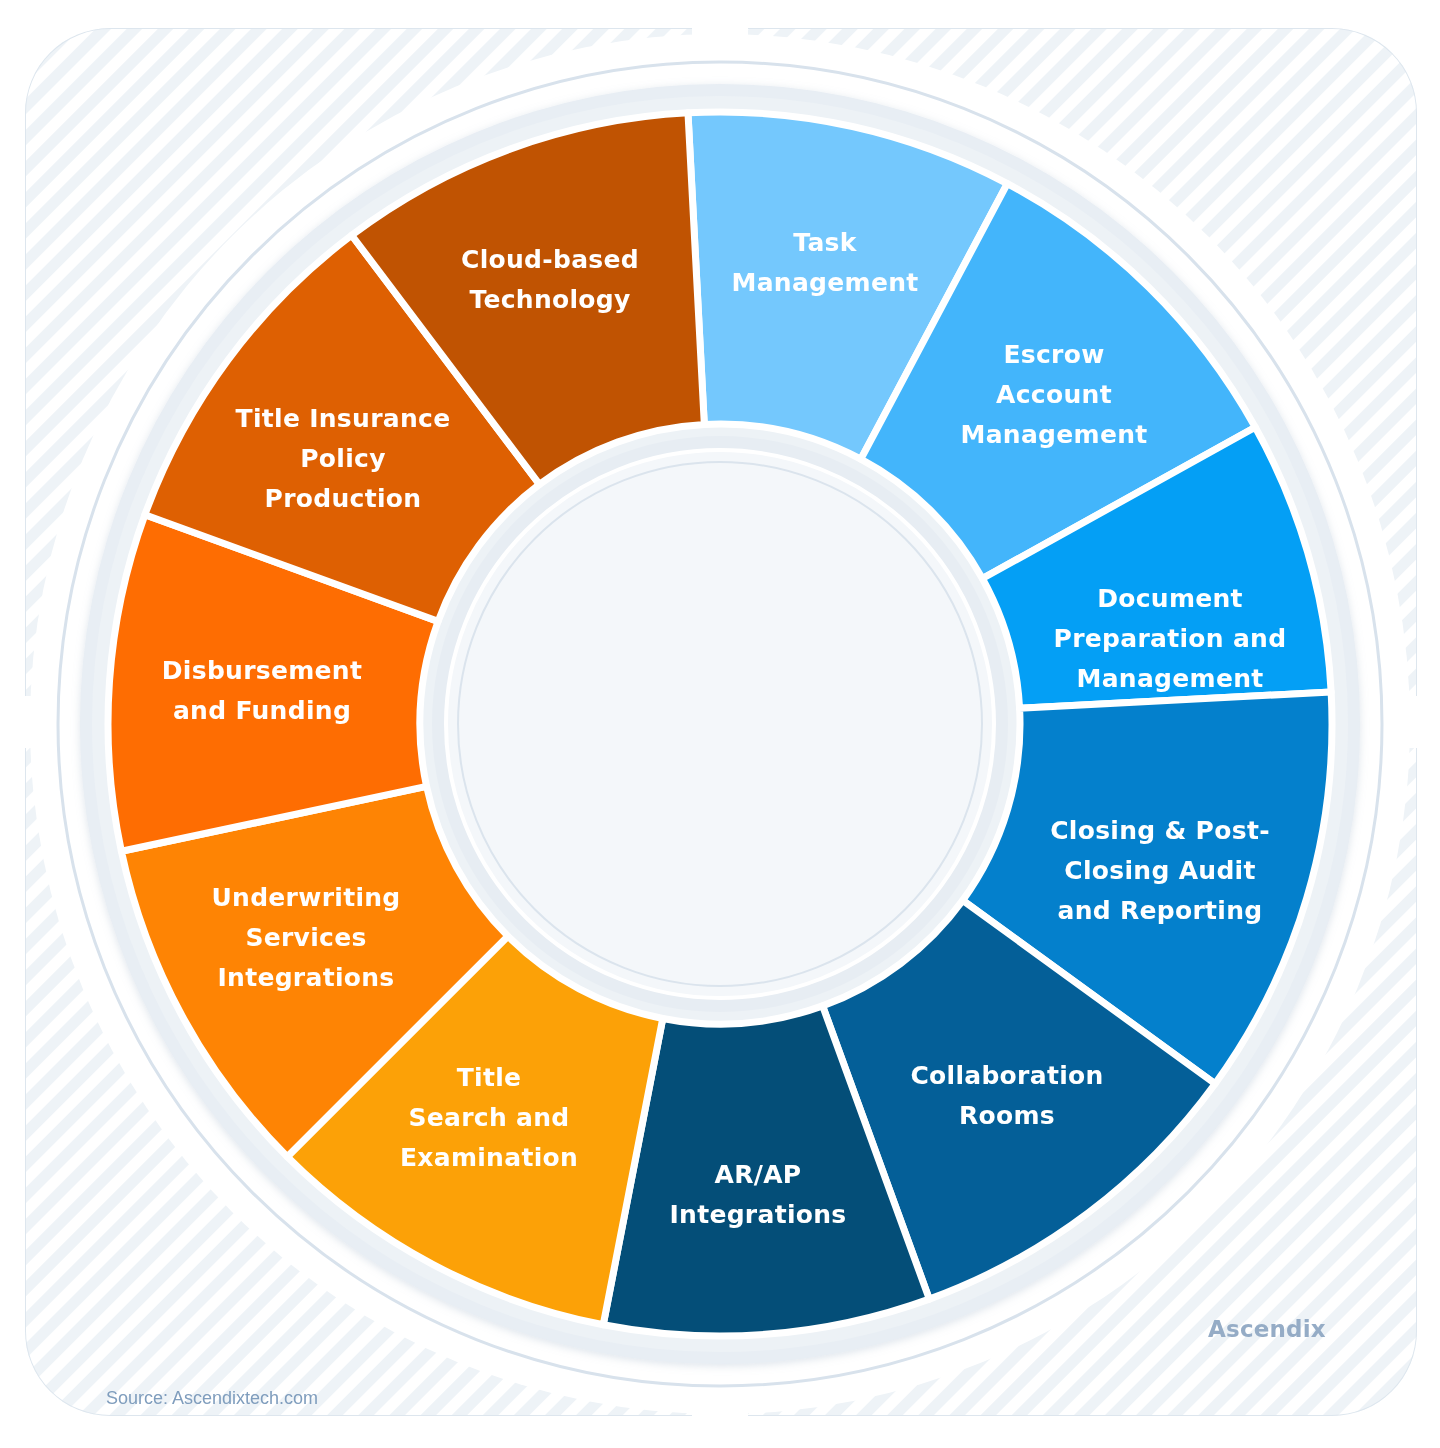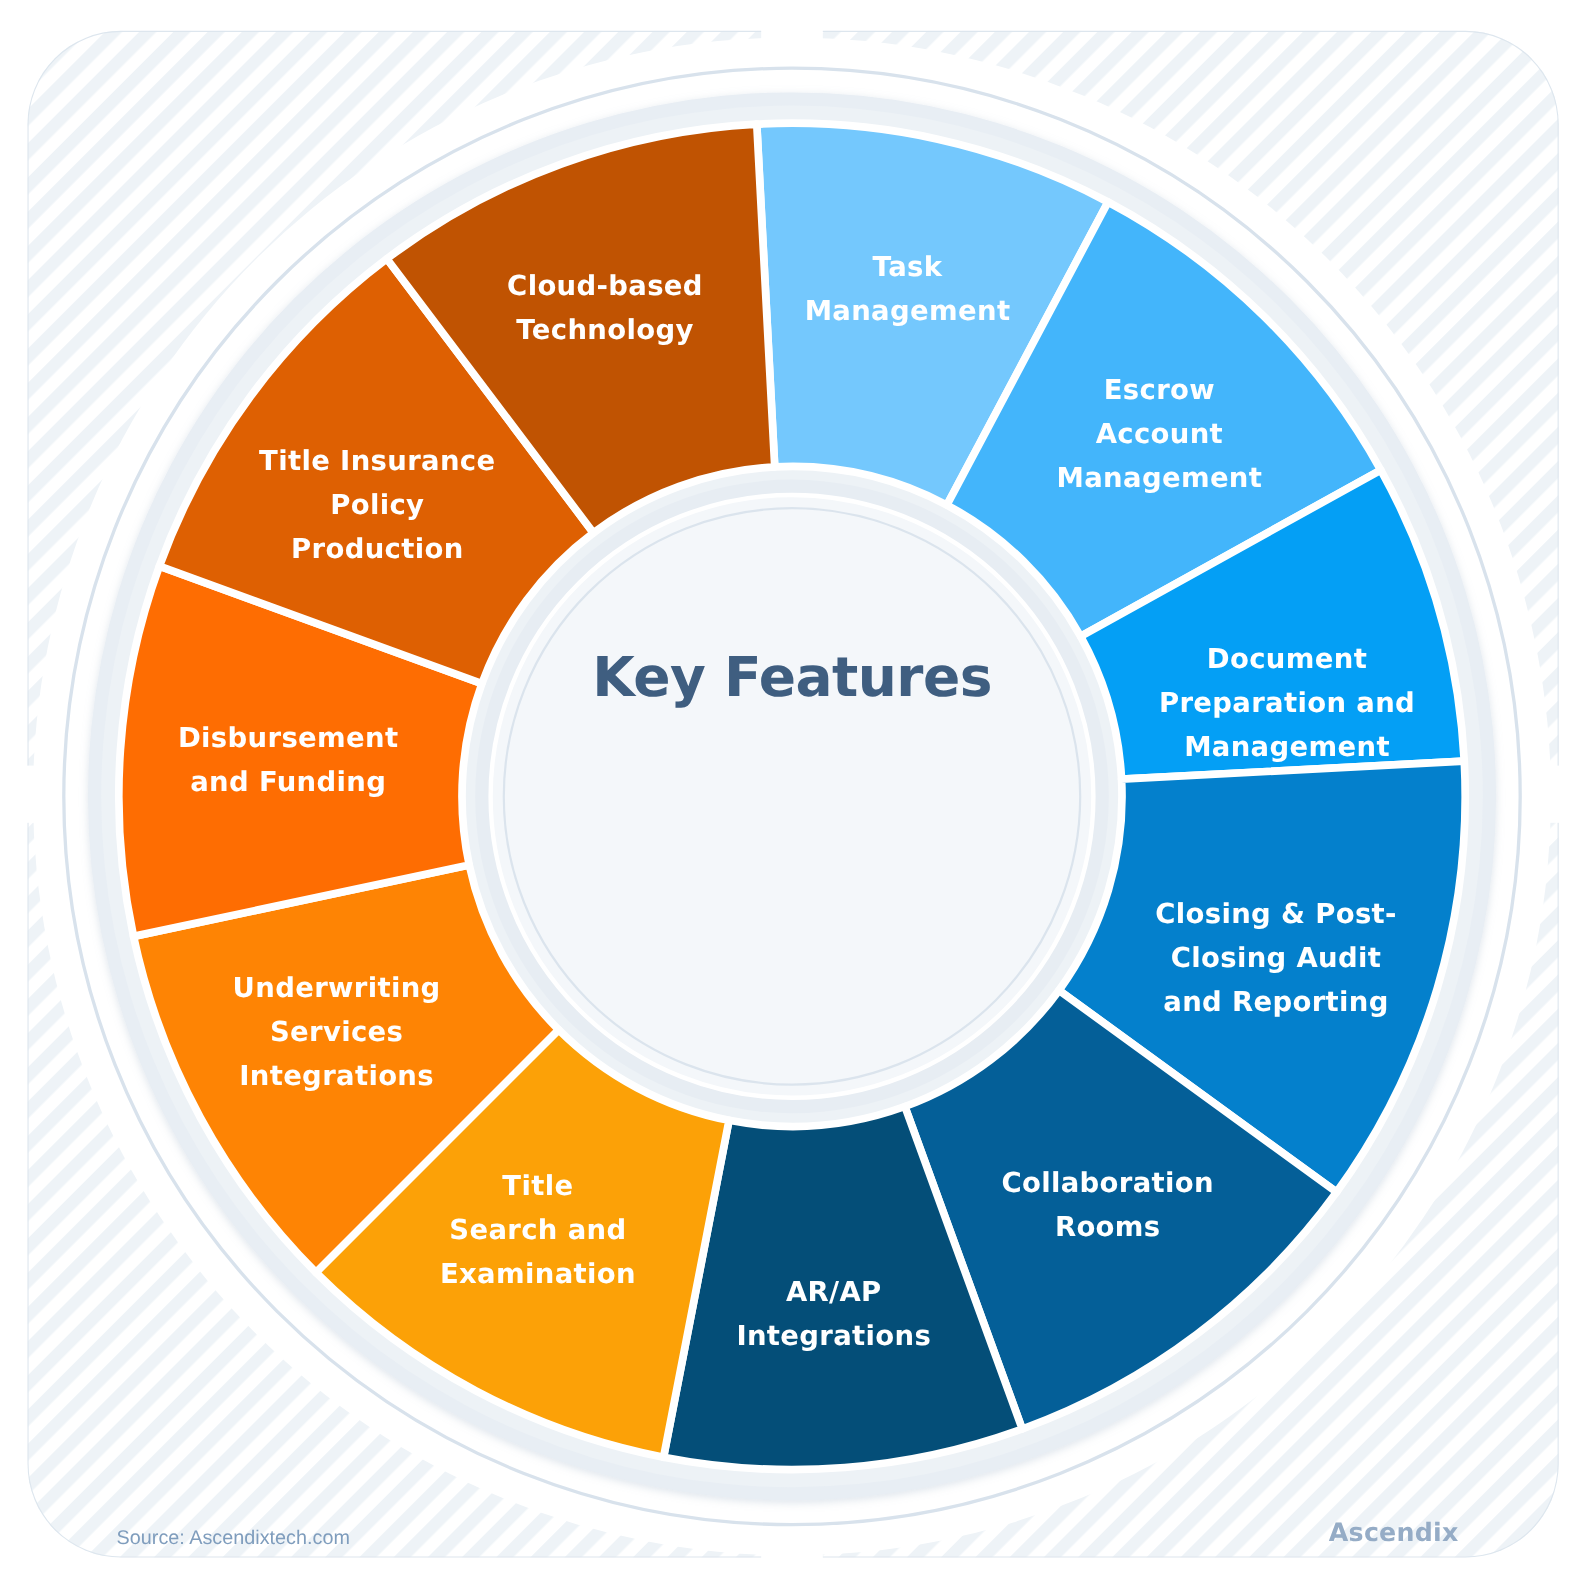--- a/index.html
+++ b/index.html
@@ -6,21 +6,21 @@
   body { width: 1440px; height: 1448px; position: relative; overflow: hidden;
          font-family: "DejaVu Sans", "Liberation Sans", sans-serif; }
   #wheel-svg { position: absolute; left: 0; top: 0; }
   .seg-label { font-family: "DejaVu Sans", sans-serif; font-weight: bold; fill: #ffffff; font-size: 25px; letter-spacing: 0.3px; }
   .center-title { position: absolute; left: 445px; top: 585px; width: 550px; text-align: center; }
   .center-line { font-family: "DejaVu Sans", sans-serif; font-weight: bold; color: #3f5e80; font-size: 50px; line-height: 62px; letter-spacing: -0.5px; }
   .center-big { font-family: "DejaVu Sans", sans-serif; font-weight: bold; font-size: 66px; line-height: 78px; letter-spacing: -1px;
                 background: linear-gradient(90deg, #f2720c 0%, #9a5a1e 35%, #5f6b5a 55%, #2d8fbf 78%, #0aa0f2 100%);
                 -webkit-background-clip: text; background-clip: text; color: transparent; }
   .source { position: absolute; left: 106px; top: 1388px; font-family: "Liberation Sans", sans-serif; font-size: 18px; color: #7f9dbd; }
-  .brand { position: absolute; left: 1208px; top: 1381px; font-family: "DejaVu Sans", sans-serif; font-weight: bold; font-size: 23px; color: #95acc6; letter-spacing: 0.2px; }
+  .brand { position: absolute; left: 1208px; top: 1316px; font-family: "DejaVu Sans", sans-serif; font-weight: bold; font-size: 23px; color: #95acc6; letter-spacing: 0.2px; }
 </style>
 </head>
 <body>
 
 <svg id="wheel-svg" width="1440" height="1448" viewBox="0 0 1440 1448">
   <defs>
     <pattern id="stripes" patternUnits="userSpaceOnUse" width="22" height="22" patternTransform="rotate(45)">
       <rect width="22" height="22" fill="#ffffff"></rect>
       <rect width="11" height="22" fill="#eef3f7"></rect>
     </pattern>
@@ -72,17 +72,16 @@
       <text class="seg-label" text-anchor="middle"><tspan x="343" y="427">Title Insurance</tspan><tspan x="343" y="467">Policy</tspan><tspan x="343" y="507">Production</tspan></text>
       <text class="seg-label" text-anchor="middle"><tspan x="550" y="268">Cloud-based</tspan><tspan x="550" y="308">Technology</tspan></text>
     </g>
 
   <circle cx="720" cy="724" r="288" fill="#e7edf3"></circle>
   <circle cx="720" cy="724" r="274" fill="#f4f7fa" stroke="#ffffff" stroke-width="4"></circle>
   <circle cx="720" cy="724" r="262" fill="none" stroke="#dbe4ed" stroke-width="2"></circle>
 </svg>
 
 <div class="center-title">
-  <div class="center-line">Key Features</div>
 </div>
 
 <div class="source">Source: Ascendixtech.com</div>
 <div class="brand">Ascendix</div>
 
 </body></html>

